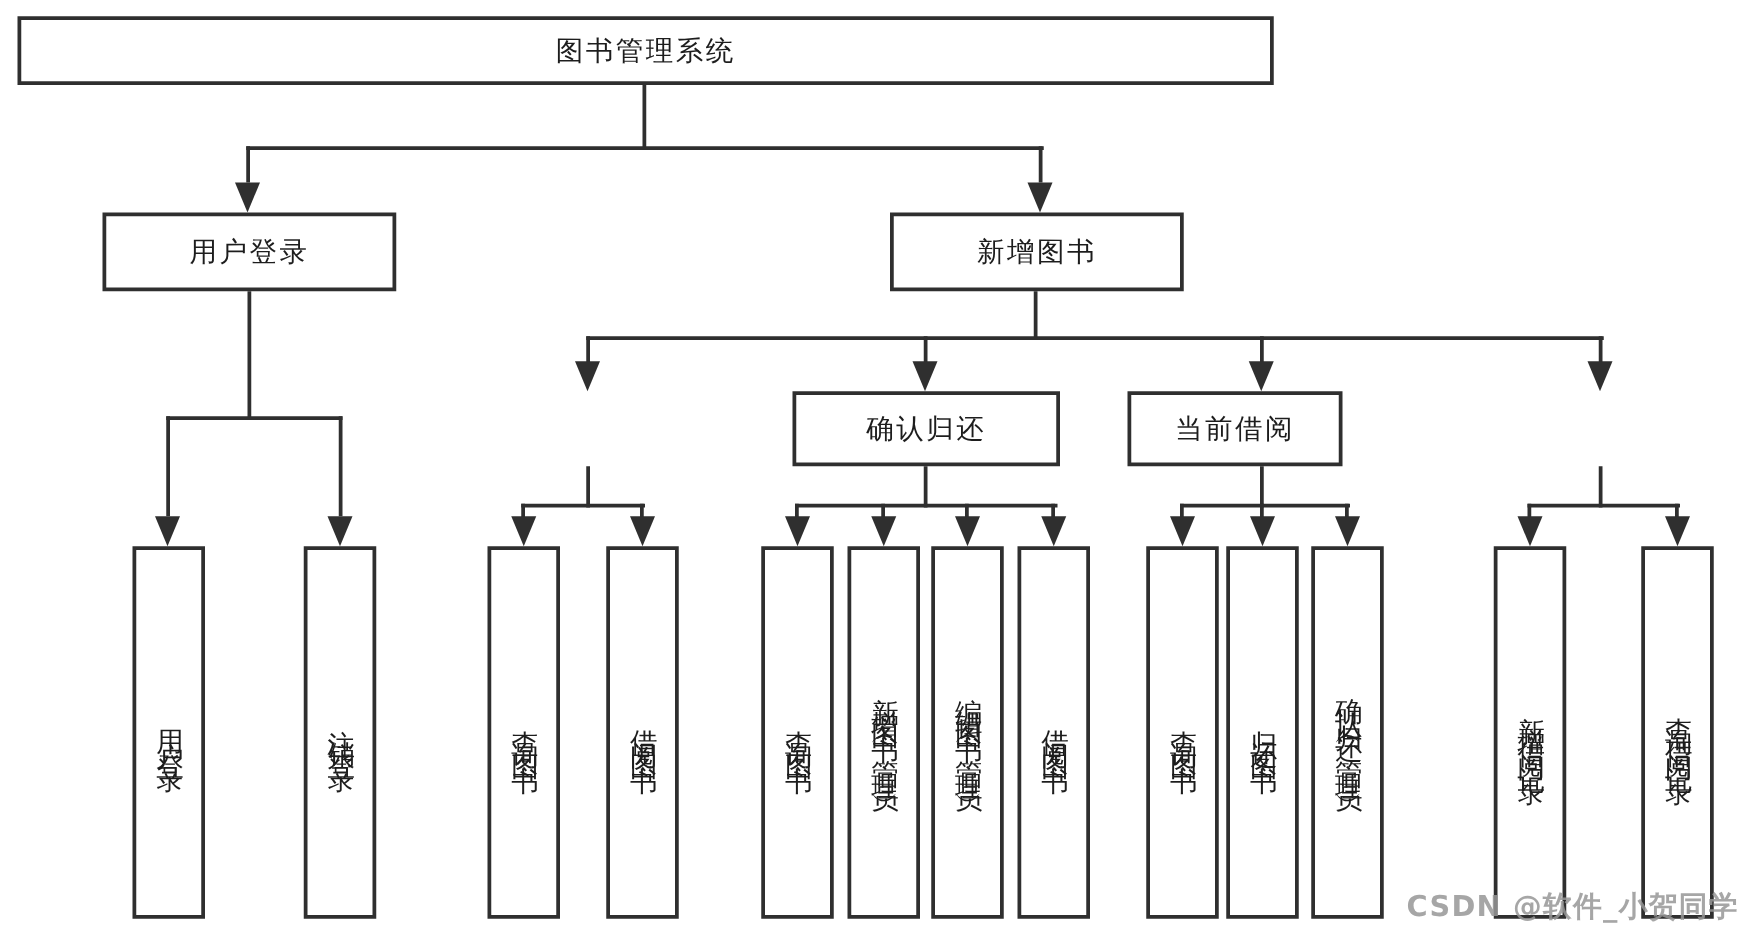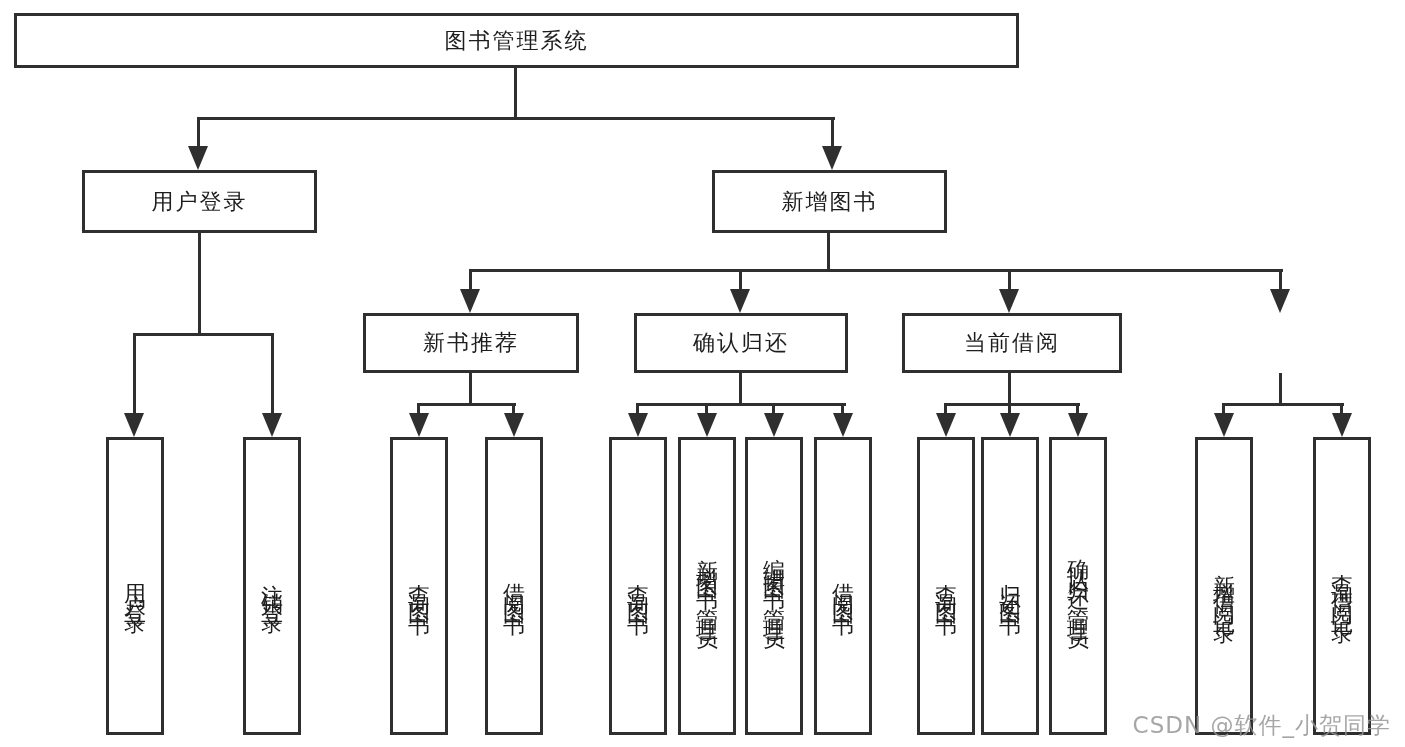--- a/index.html
+++ b/index.html
@@ -20,36 +20,35 @@
   }
   .lv{position:absolute;width:3px;background:#2f2f2f;}
   .lh{position:absolute;height:3px;background:#2f2f2f;}
   .arrow{
     position:absolute;width:0;height:0;
     border-left:10px solid transparent;border-right:10px solid transparent;
     border-top:24px solid #2f2f2f;
   }
   .watermark{
     position:absolute;right:14px;bottom:6px;z-index:5;
-    font-size:23px;letter-spacing:1px;color:rgba(150,150,150,0.85);white-space:nowrap;
+    font-size:23px;letter-spacing:1px;color:rgba(150,150,150,0.85);white-space:nowrap;font-weight:bold;
   }
 </style>
 </head>
 <body>
 
 <div id="canvas">
 
   <div class="hbox" style="left:14px;top:13px;width:1005px;height:55px">图书管理系统</div>
 
   <div class="hbox" style="left:82px;top:170px;width:235px;height:63px">用户登录</div>
   <div class="hbox" style="left:712px;top:170px;width:235px;height:63px">新增图书</div>
 
-  <div class="hbox" style="left:363px;top:313px;width:216px;height:60px">新书推荐</div>
   <div class="hbox" style="left:634px;top:313px;width:214px;height:60px">确认归还</div>
-  <div class="hbox" style="left:902px;top:313px;width:220px;height:60px">当前借阅</div>
+  <div class="hbox" style="left:902px;top:313px;width:172px;height:60px">当前借阅</div>
 
   <div class="vbox" style="left:106px;top:437px;width:58px;height:298px">用户登录</div>
   <div class="vbox" style="left:243px;top:437px;width:58px;height:298px">注销登录</div>
 
   <div class="vbox" style="left:390px;top:437px;width:58px;height:298px">查询图书</div>
   <div class="vbox" style="left:485px;top:437px;width:58px;height:298px">借阅图书</div>
 
   <div class="vbox" style="left:609px;top:437px;width:58px;height:298px">查询图书</div>
   <div class="vbox" style="left:678px;top:437px;width:58px;height:298px">新增图书（管理员）</div>
   <div class="vbox" style="left:745px;top:437px;width:58px;height:298px">编辑图书（管理员）</div>

